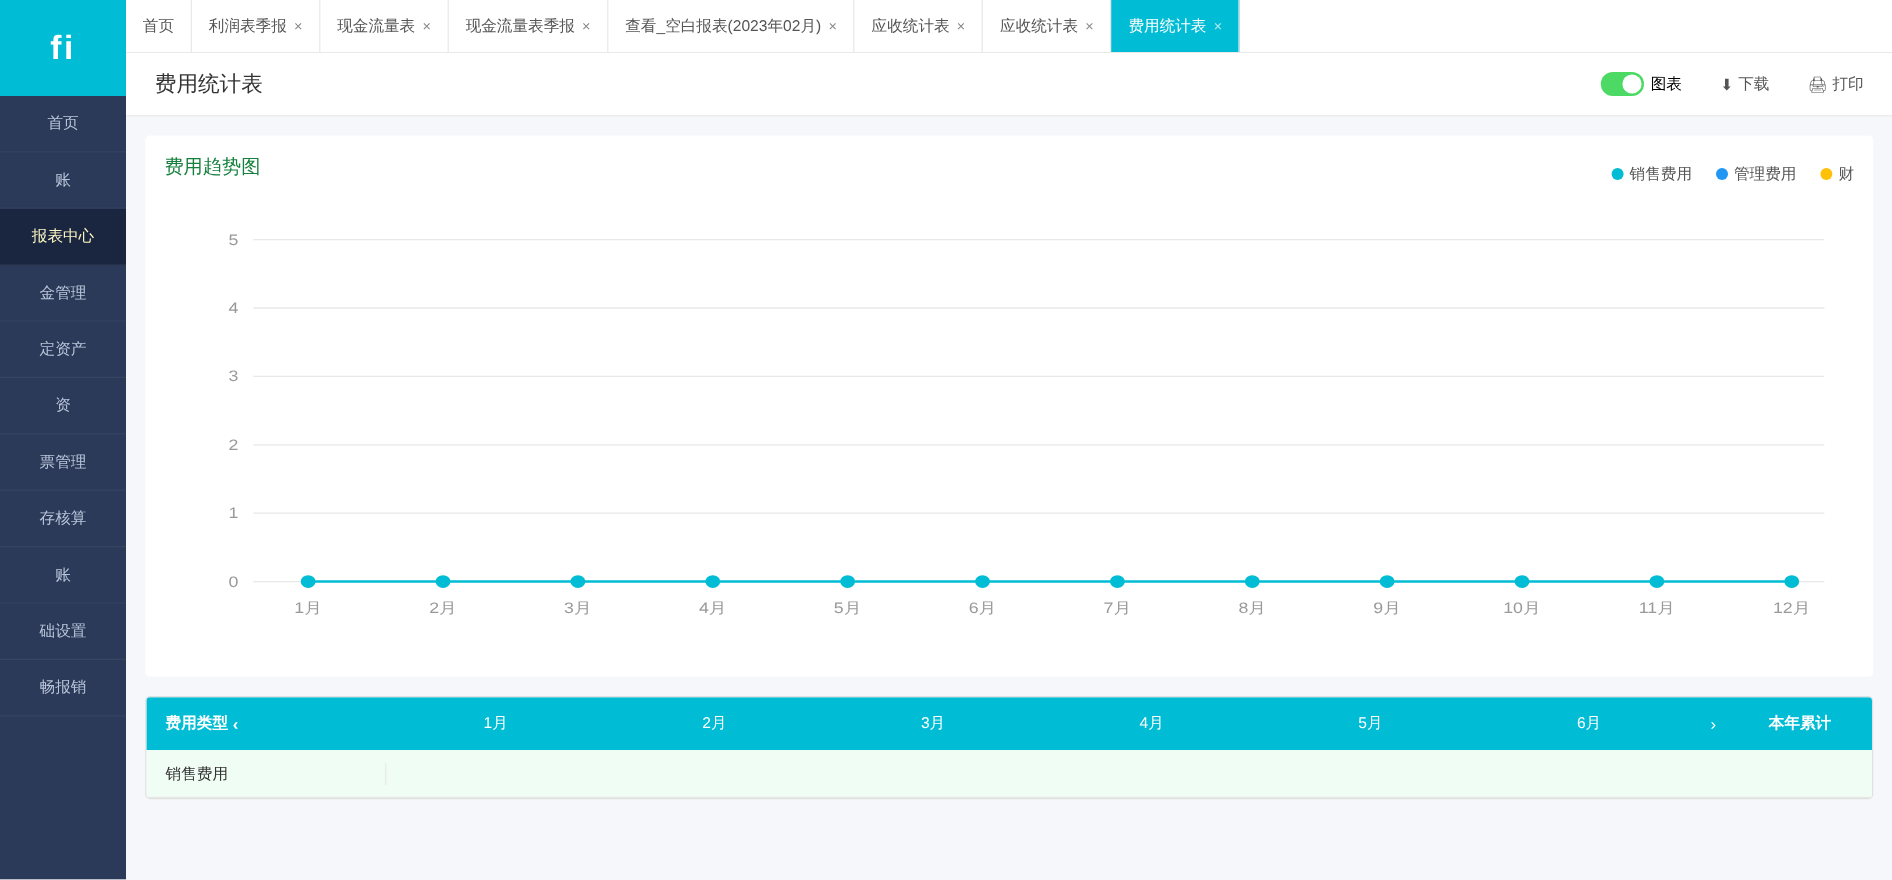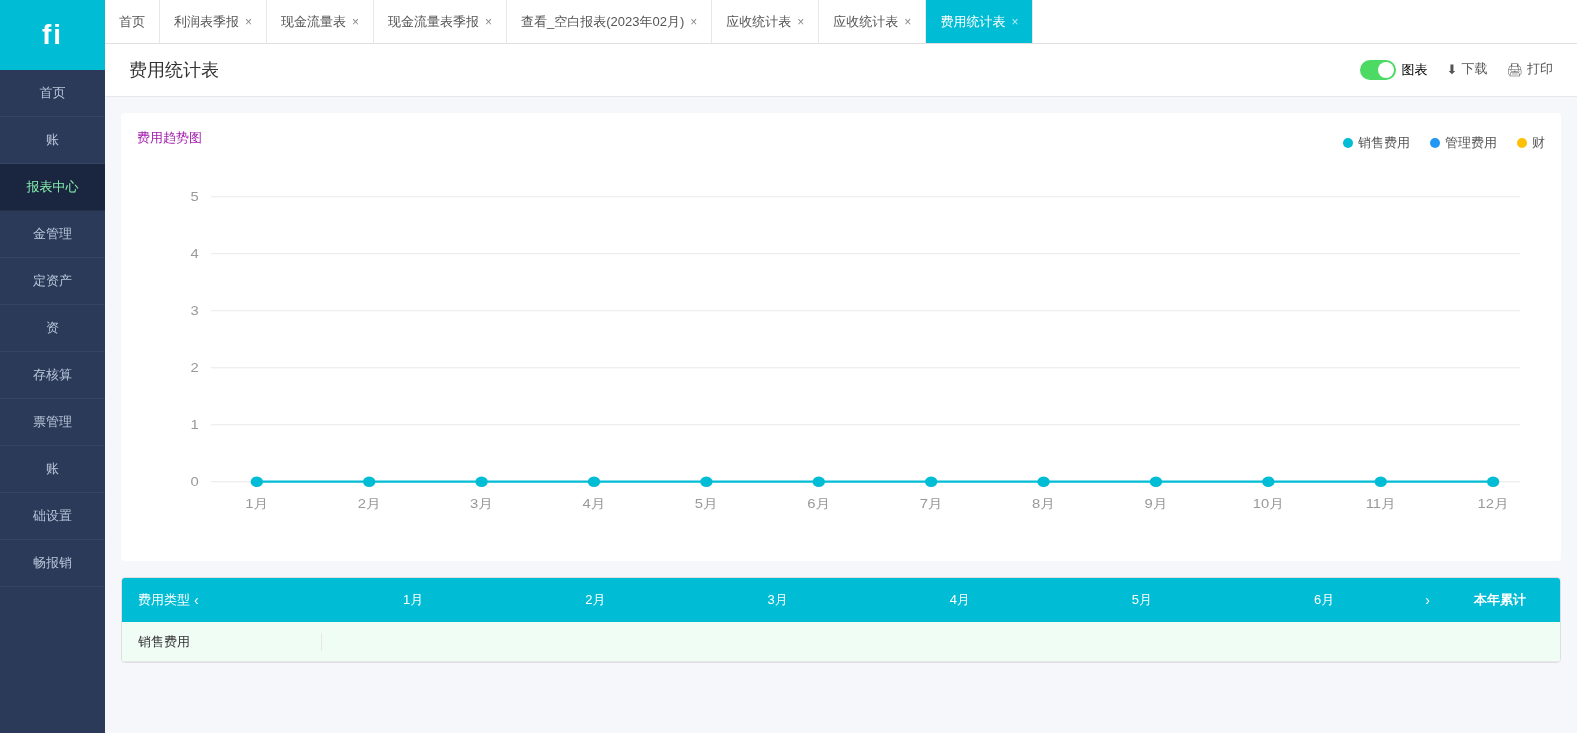--- a/index.html
+++ b/index.html
@@ -11,38 +11,38 @@
       background: #2c3a5a;
       color: #cdd6e8;
       display: flex;
       flex-direction: column;
       flex-shrink: 0;
       height: 100%;
       overflow: hidden;
     }
     .sidebar-logo {
       background: #00bcd4;
-      height: 70px;
+      height: 80px;
       display: flex;
       align-items: center;
       justify-content: center;
       font-size: 28px;
       font-weight: bold;
       color: white;
       letter-spacing: 2px;
     }
     .sidebar-item {
       padding: 14px 10px;
       text-align: center;
       font-size: 13px;
       color: #b8c5d9;
       cursor: pointer;
       border-bottom: 1px solid rgba(255,255,255,0.05);
     }
-    .sidebar-item.active { background: #1a2540; color: #86efac; }
+    .sidebar-item.active { background: #1a2540; color: #fef9c3; }
 
     
     .main {
       flex: 1;
       display: flex;
       flex-direction: column;
       height: 100%;
       overflow: hidden;
       background: #f5f7fa;
     }
@@ -100,22 +100,22 @@
       justify-content: space-between;
       border-bottom: 1px solid #e8e8e8;
     }
     .page-title {
       font-size: 18px;
       font-weight: 500;
       color: #333;
     }
     .header-actions {
       display: flex;
-      align-items: flex-start;
-      gap: 19px;
+      align-items: center;
+      gap: 32px;
     }
     .toggle-wrap {
       display: flex;
       align-items: center;
       gap: 6px;
     }
     .toggle {
       width: 36px;
       height: 20px;
       background: #4cd964;
@@ -143,22 +143,22 @@
     }
 
     
     .chart-section {
       background: white;
       margin: 16px;
       padding: 16px;
       border-radius: 4px;
     }
     .chart-title {
-      font-size: 13px;
-      color: #a21caf;
+      font-size: 16px;
+      color: #15803d;
       margin-bottom: 10px;
     }
     .chart-legend {
       float: right;
       display: flex;
       align-items: center;
       gap: 20px;
       font-size: 13px;
       color: #555;
     }
@@ -208,20 +208,21 @@
       font-weight: 500;
       padding: 0 8px;
     }
     .th.type-col {
       flex: 0 0 200px;
       text-align: left;
       padding-left: 16px;
       display: flex;
       align-items: center;
       gap: 0;
+      font-weight: bold;
     }
     .th.last-col {
       flex: 0 0 120px;
       text-align: center;
       font-weight: bold;
     }
     .nav-arrow {
       cursor: pointer;
       font-size: 14px;
       padding: 0 4px;
@@ -264,22 +265,22 @@
 <body>
 
 <div class="sidebar">
   <div class="sidebar-logo">fi</div>
   <div class="sidebar-item">首页</div>
   <div class="sidebar-item">账</div>
   <div class="sidebar-item active">报表中心</div>
   <div class="sidebar-item">金管理</div>
   <div class="sidebar-item">定资产</div>
   <div class="sidebar-item">资</div>
+  <div class="sidebar-item">票管理</div>
   <div class="sidebar-item">存核算</div>
-  <div class="sidebar-item">票管理</div>
   <div class="sidebar-item">账</div>
   <div class="sidebar-item">础设置</div>
   <div class="sidebar-item">畅报销</div>
 </div>
 
 <div class="main">
 
   <div class="tab-bar">
     <div class="tab home">
       <span>首页</span>

